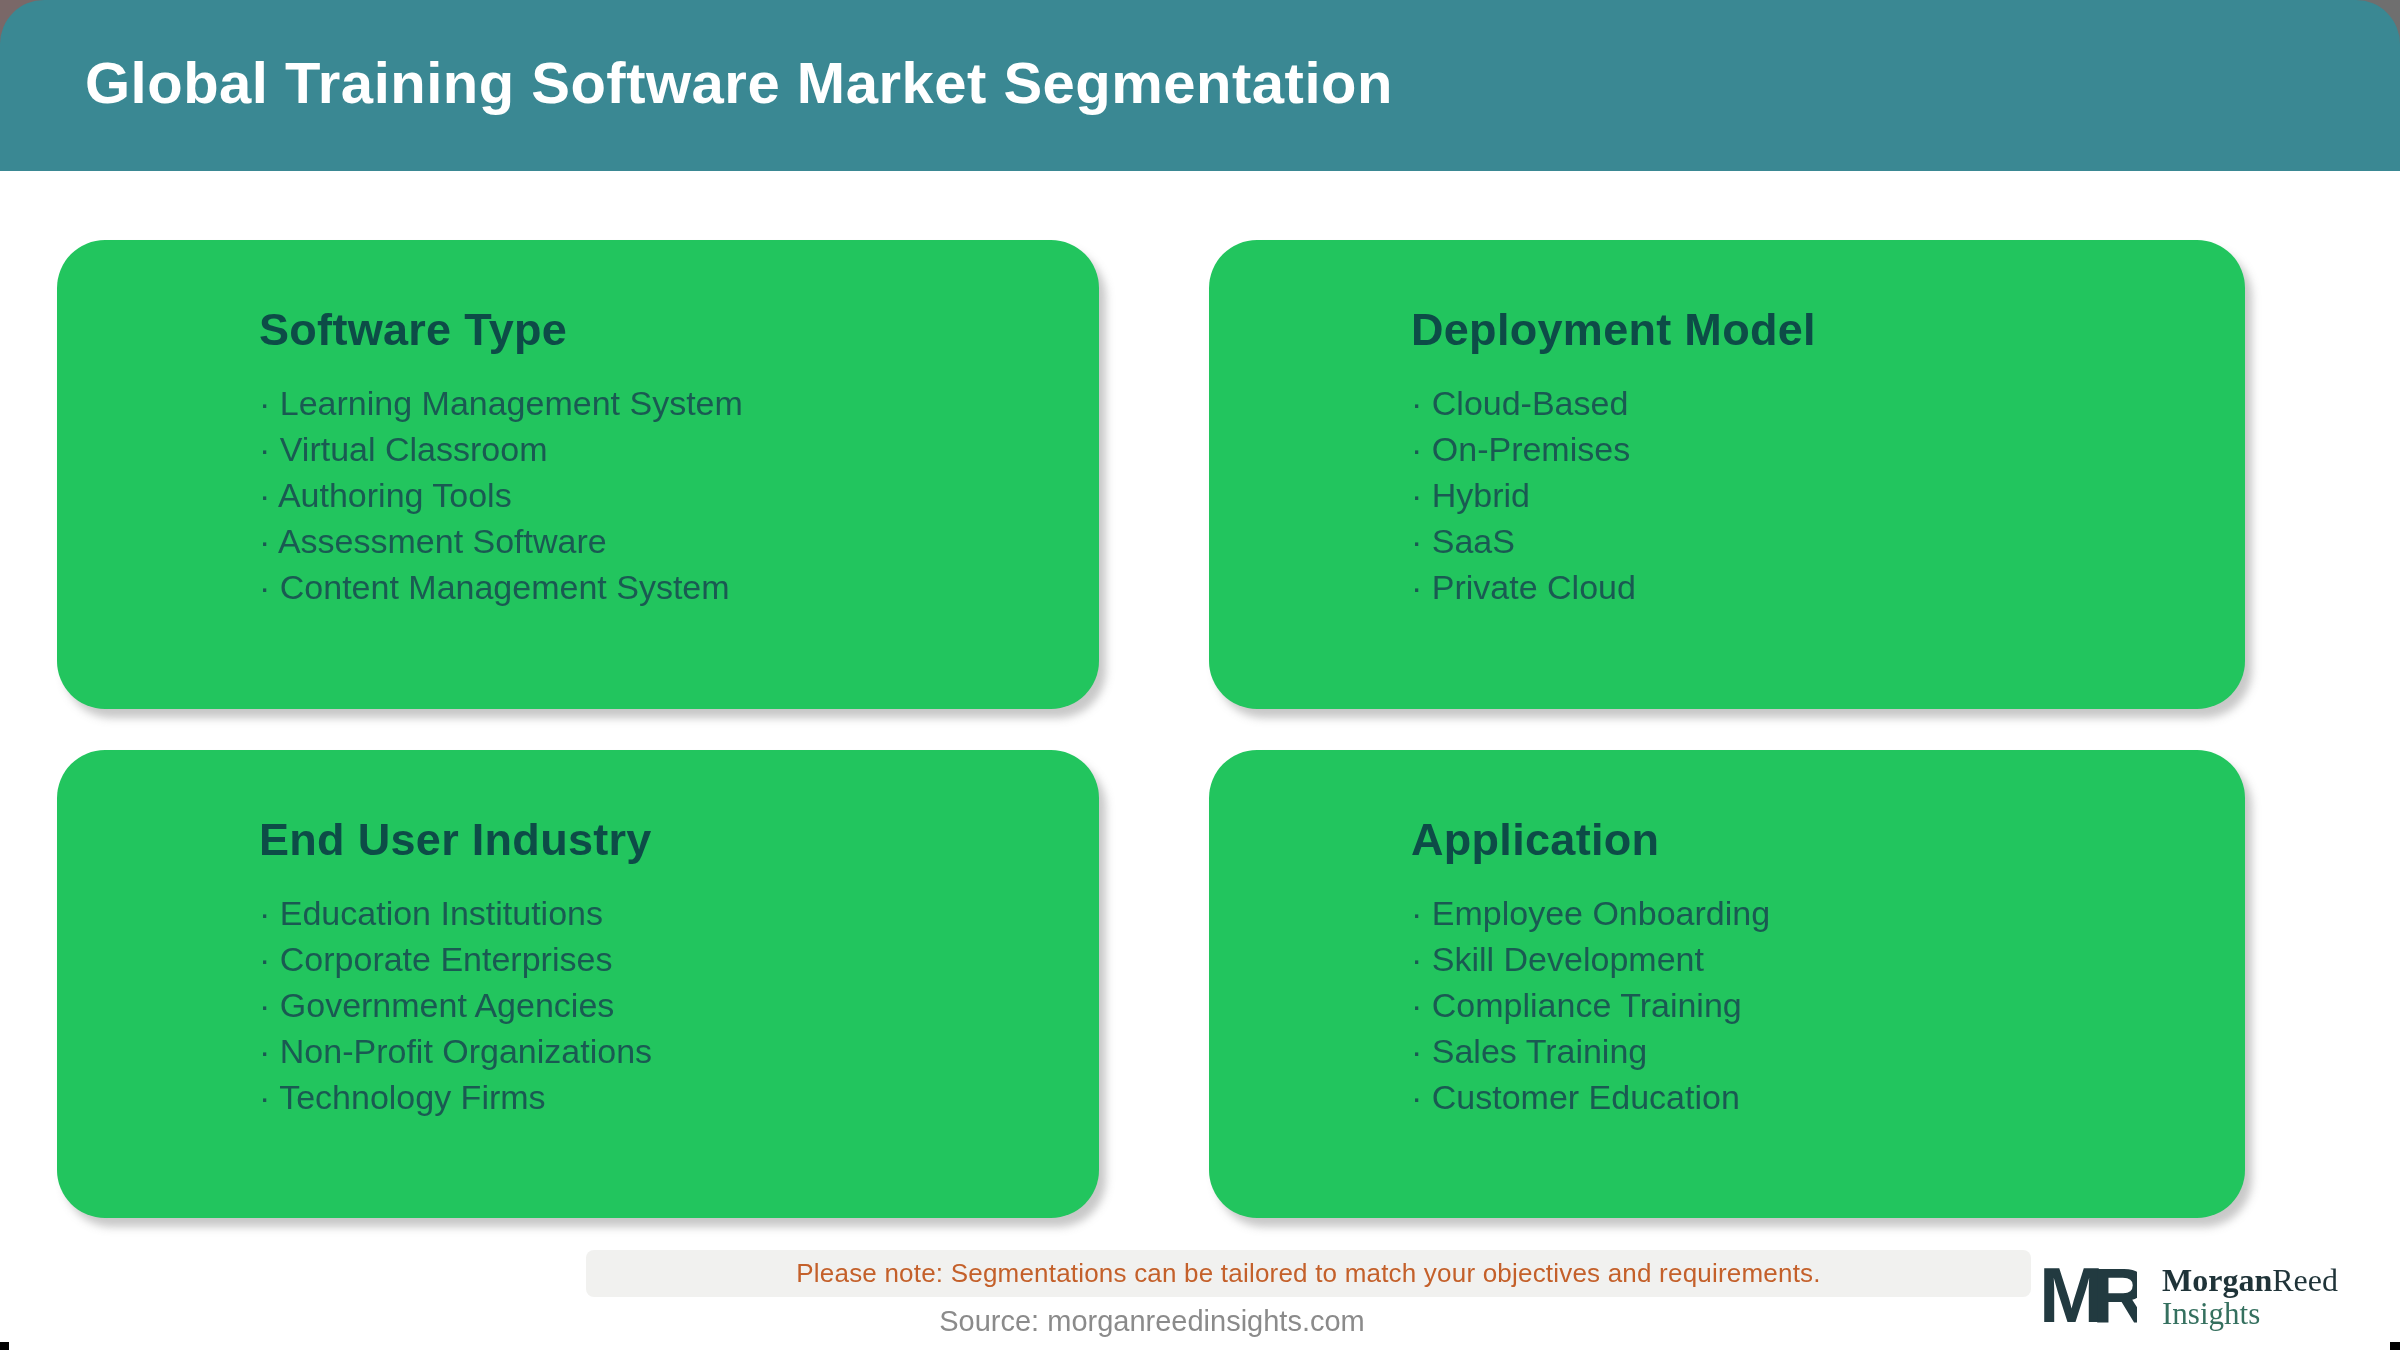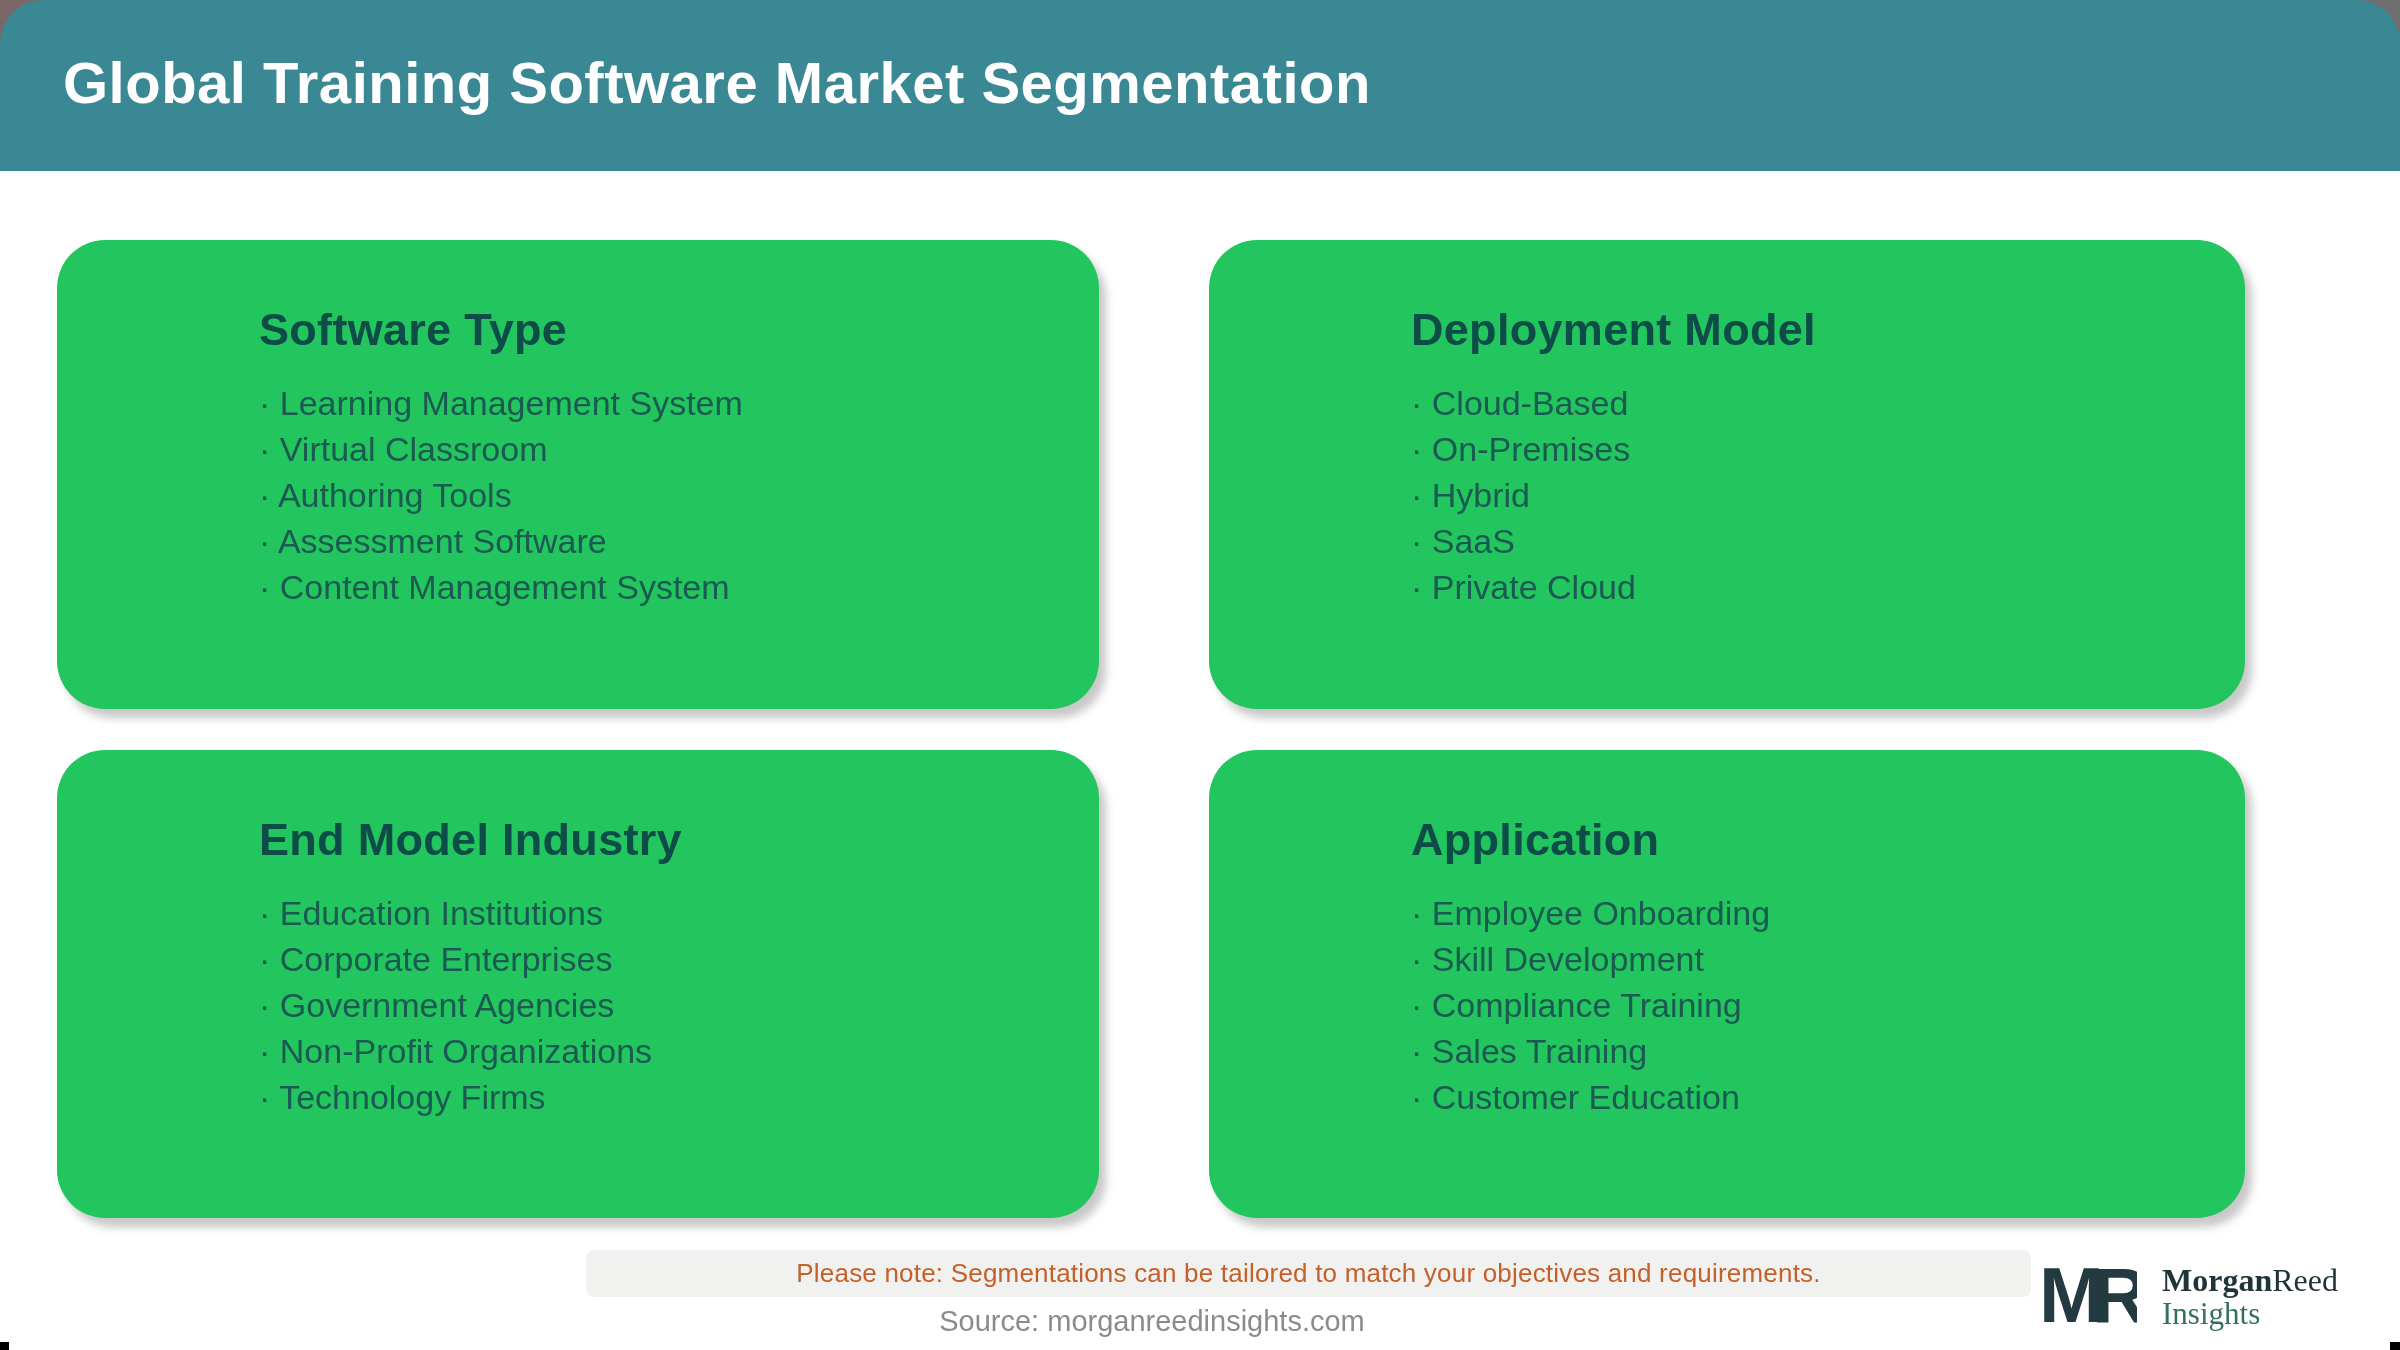--- a/index.html
+++ b/index.html
@@ -22,21 +22,21 @@
     border-top-left-radius: 44px;
     border-top-right-radius: 44px;
     display: flex; align-items: center;
     z-index: 1;
   }
   .header h1 {
     color: #ffffff;
     font-size: 58px;
     font-weight: bold;
     letter-spacing: 0.5px;
-    padding-left: 63px;
+    padding-left: 85px;
     padding-bottom: 6px;
   }
 
   .grid {
     position: absolute; left: 57px; top: 240px;
     display: grid;
     grid-template-columns: 1042px 1036px;
     grid-template-rows: 469px 468px;
     column-gap: 110px;
     row-gap: 41px;
@@ -124,21 +124,21 @@
       <ul>
         <li>Cloud-Based</li>
         <li>On-Premises</li>
         <li>Hybrid</li>
         <li>SaaS</li>
         <li>Private Cloud</li>
       </ul>
     </div>
 
     <div class="card">
-      <h2>End Model Industry</h2>
+      <h2>End User Industry</h2>
       <ul>
         <li>Education Institutions</li>
         <li>Corporate Enterprises</li>
         <li>Government Agencies</li>
         <li>Non-Profit Organizations</li>
         <li>Technology Firms</li>
       </ul>
     </div>
 
     <div class="card">

